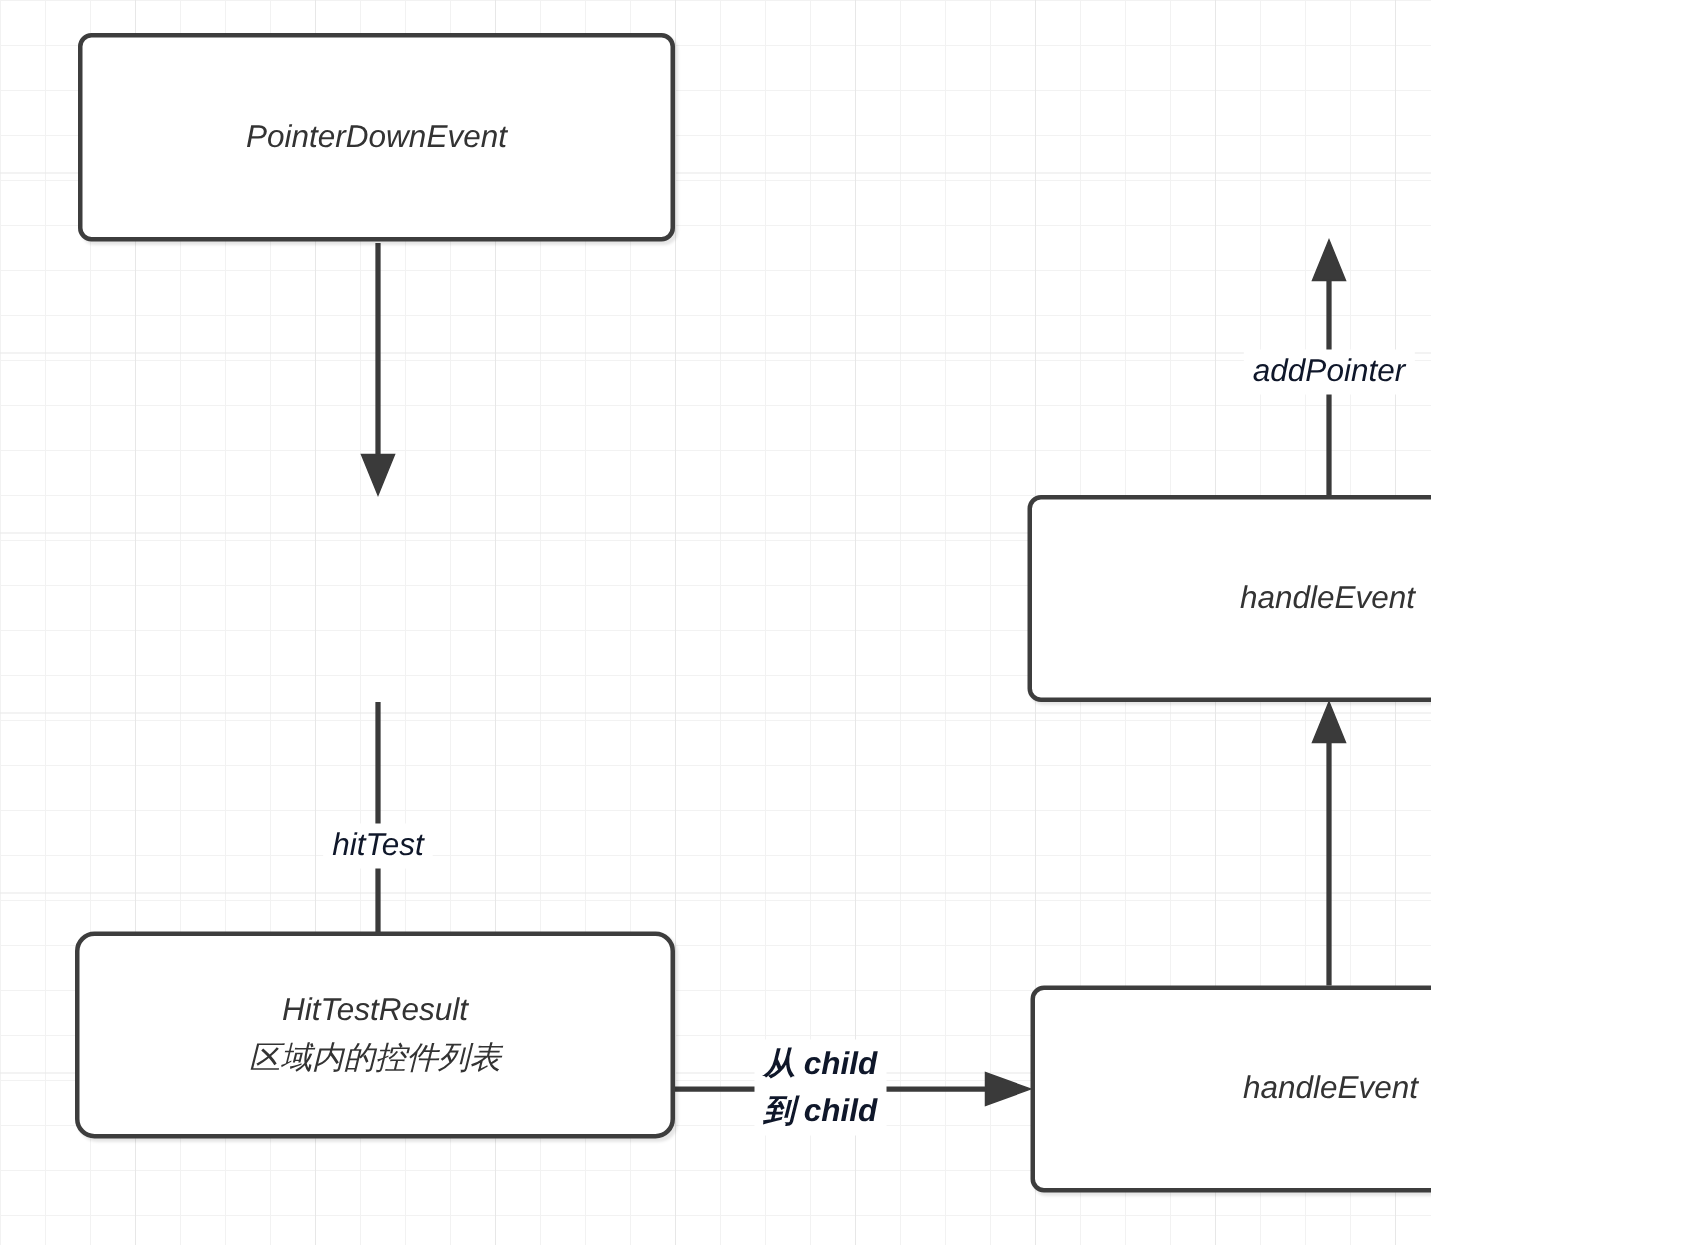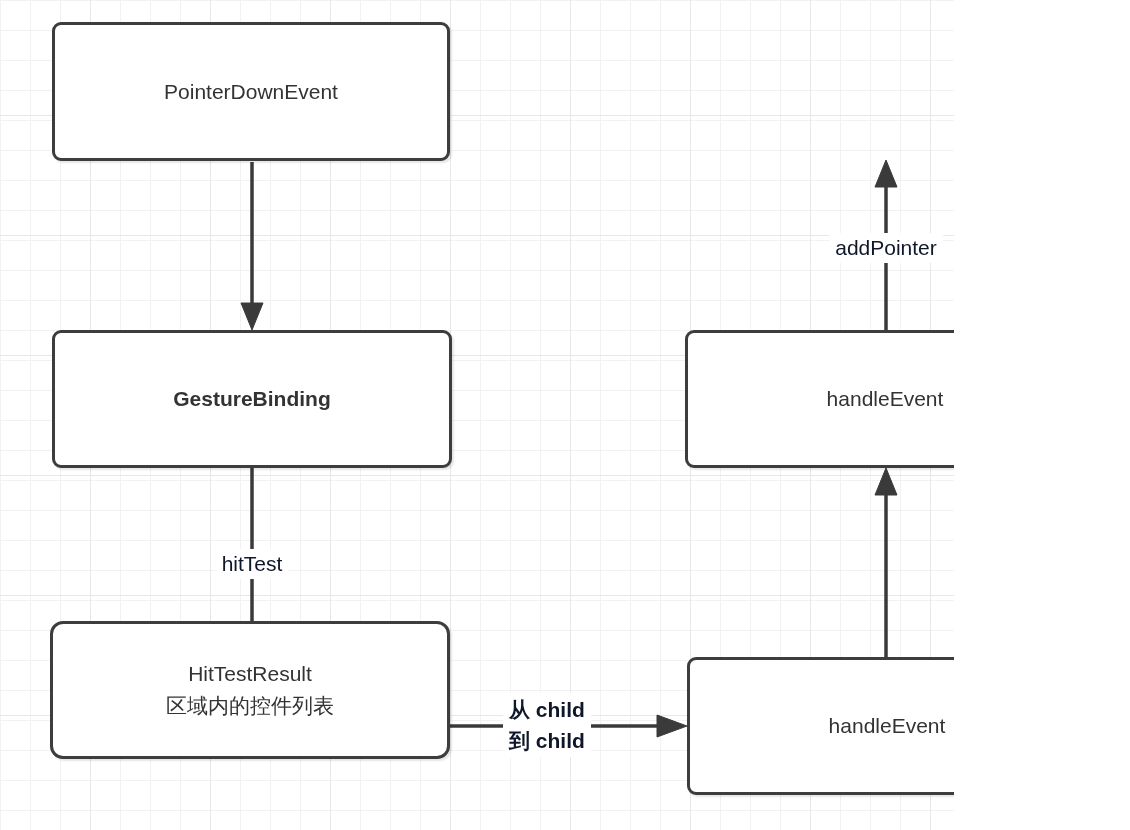--- a/index.html
+++ b/index.html
@@ -13,20 +13,21 @@
     height: 830px;
     overflow: hidden;
     background-color: #ffffff;
     background-image:
       linear-gradient(to right, #e7e7e7 1px, transparent 1px),
       linear-gradient(to bottom, #e7e7e7 1px, transparent 1px),
       linear-gradient(to right, #f2f2f2 1px, transparent 1px),
       linear-gradient(to bottom, #f2f2f2 1px, transparent 1px);
     background-size: 120px 120px, 120px 120px, 30px 30px, 30px 30px;
     background-position: 90px 0, 0 115px, 0 0, 0 0;
+    font-style: italic;
   }
   svg.edges {
     position: absolute;
     left: 0; top: 0;
     width: 1130px; height: 830px;
     z-index: 1;
   }
   .node {
     position: absolute;
     z-index: 2;
@@ -100,23 +101,20 @@
     <g stroke="#3a3a3a" fill="#3a3a3a">
       <line x1="886" y1="330" x2="886" y2="184" stroke-width="3.5"></line>
       <polygon points="886,160 875,187 897,187" stroke-width="1"></polygon>
     </g>
   </svg>
 
   <div class="node" id="node-pointer-down">
     <span>PointerDownEvent</span>
   </div>
 
-  <div class="node" id="node-gesture-binding">
-    <span>GestureBinding</span>
-  </div>
 
   <div class="node" id="node-hit-test-result">
     <span>
       <span style="display:block">HitTestResult</span>
       <span style="display:block">区域内的控件列表</span>
     </span>
   </div>
 
 
   <div class="node" id="node-handle-event-mid">

